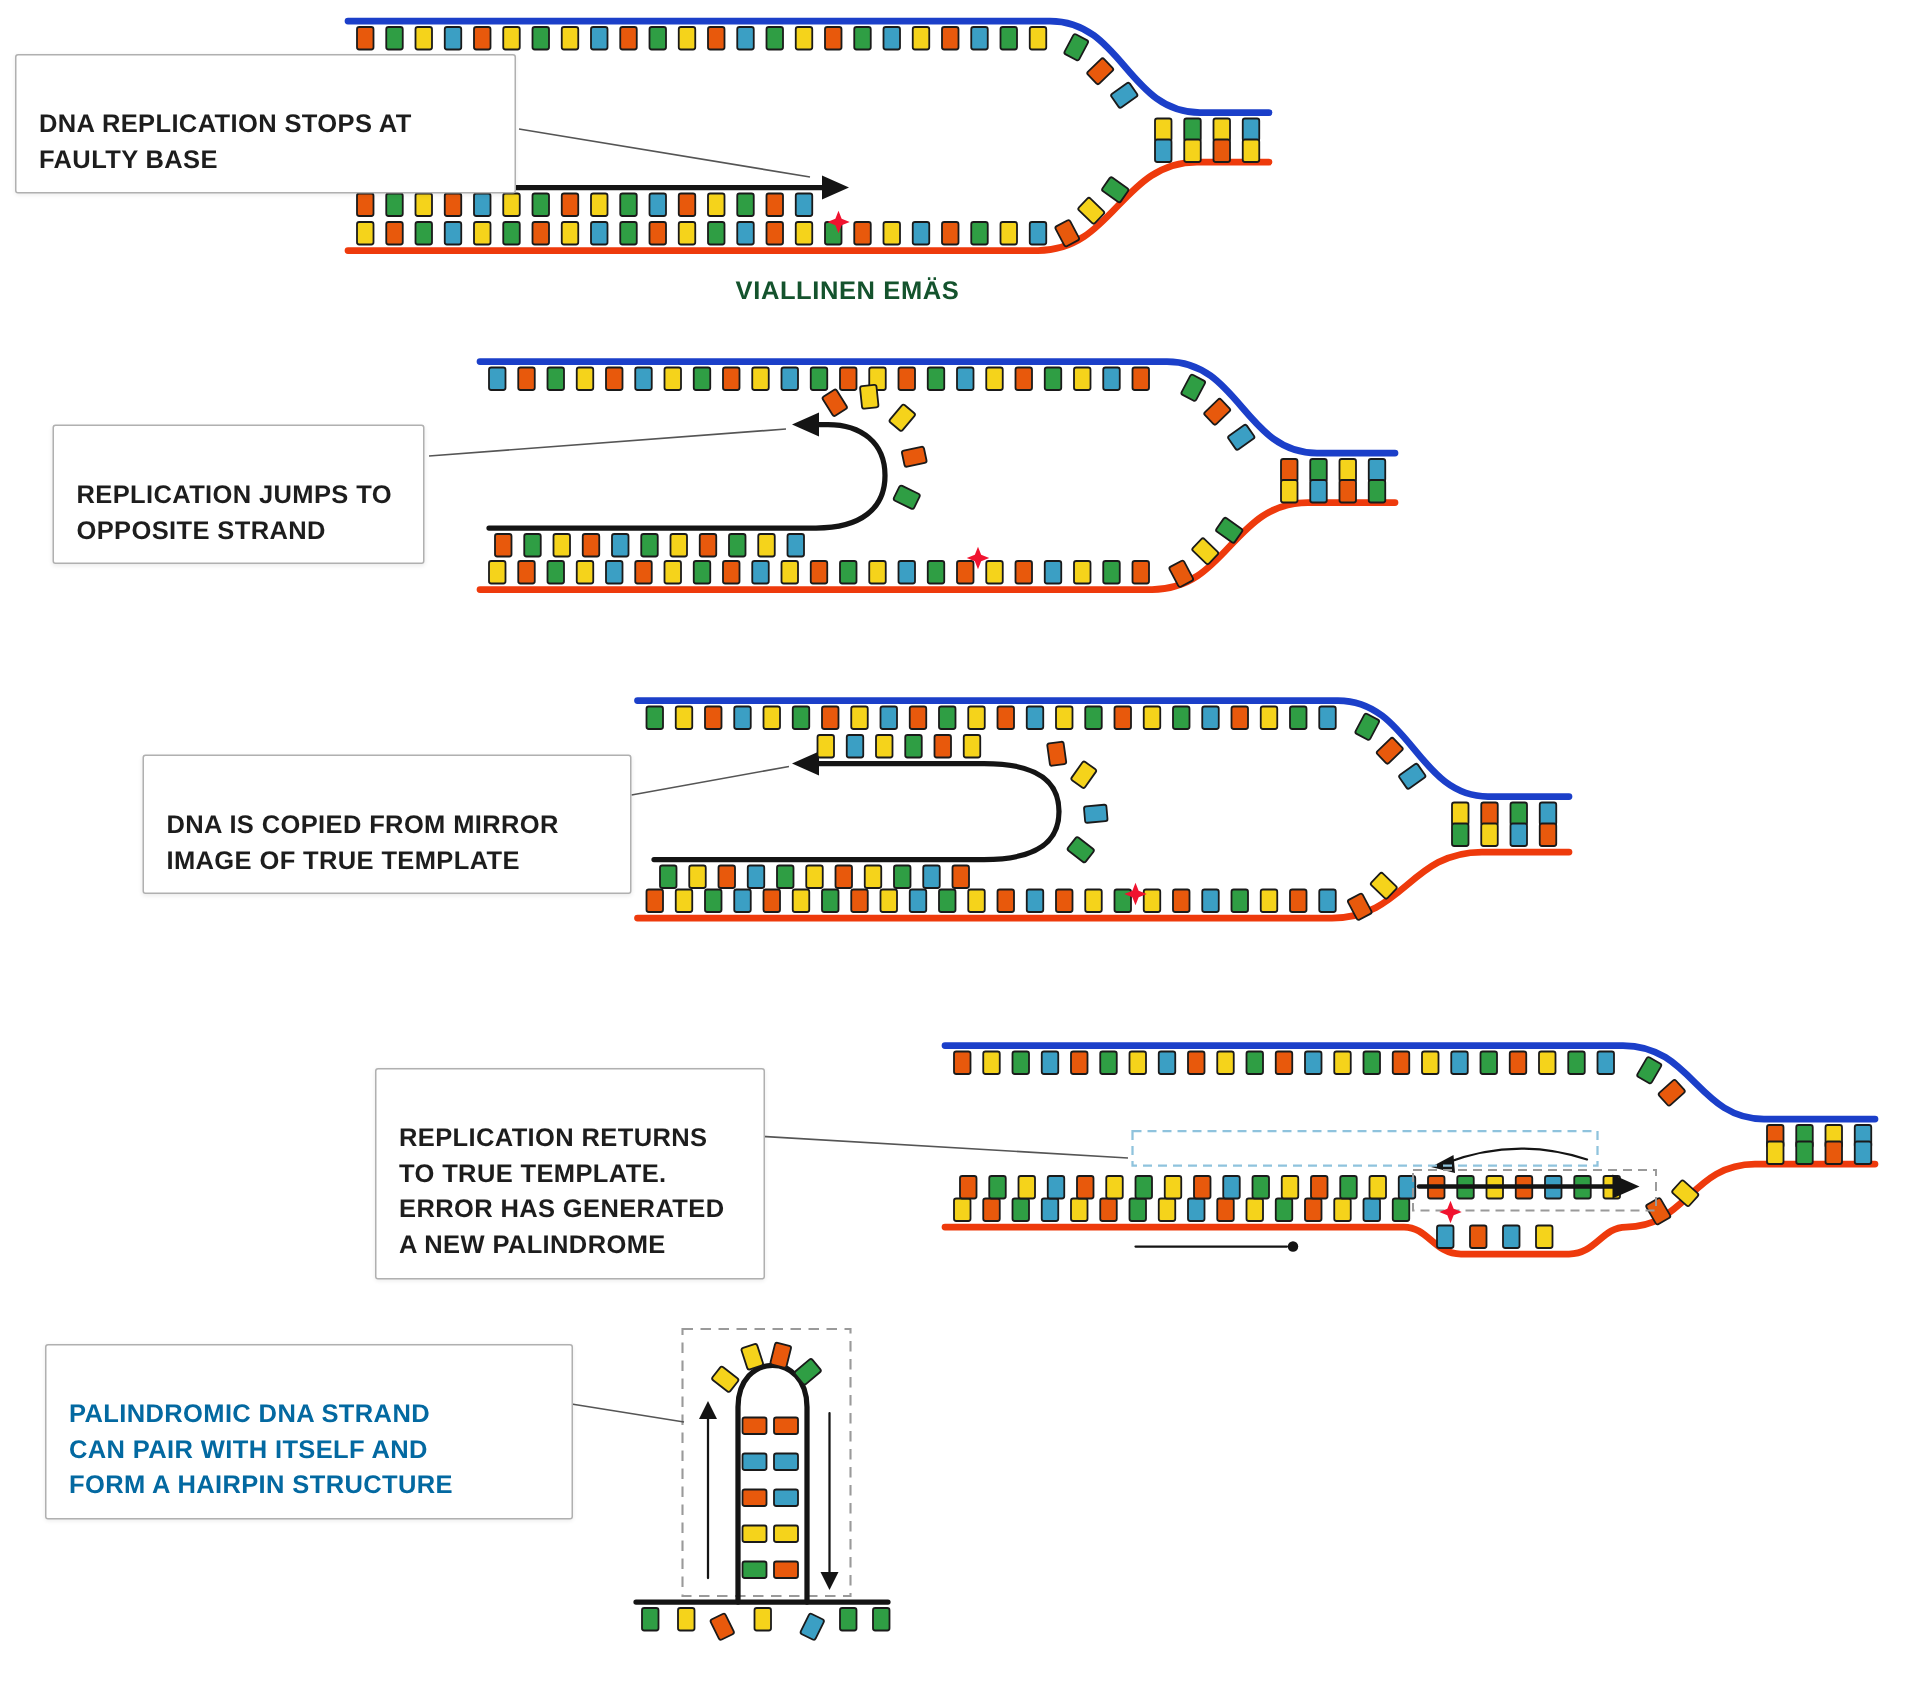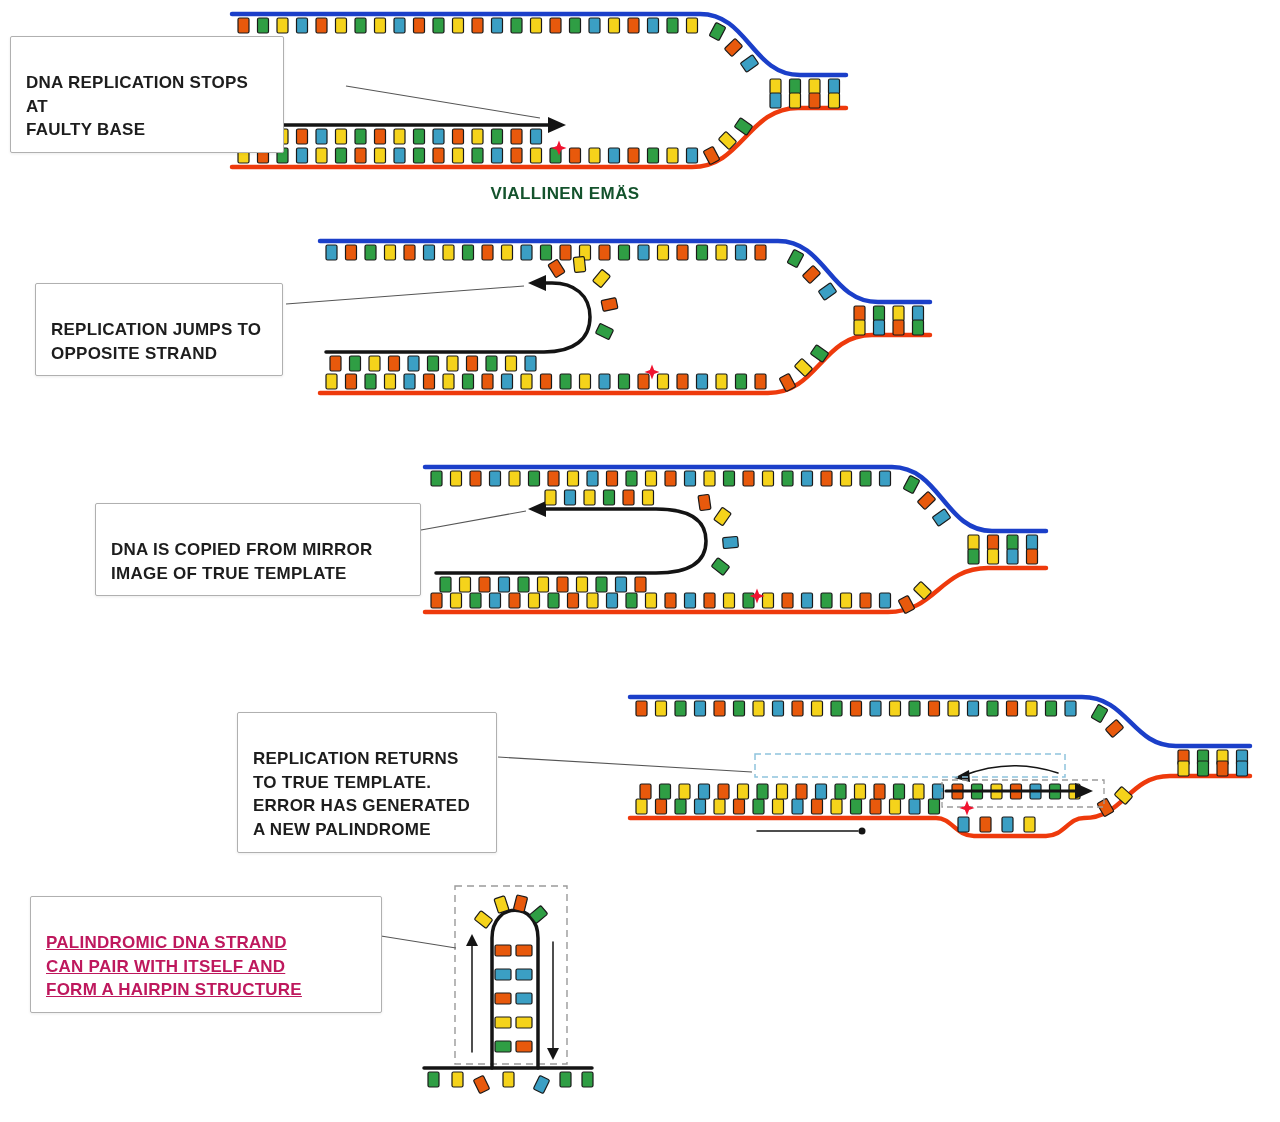--- a/index.html
+++ b/index.html
@@ -20,21 +20,21 @@
     border-radius: 2px;
     padding: 10px 15px;
     font-weight: 700;
     font-size: 17px;
     line-height: 1.4;
     color: #1d1d1d;
     white-space: pre-line;
     letter-spacing: 0.25px;
     box-shadow: 0 1px 3px rgba(0,0,0,0.08);
   }
-  #box1 { left: 10px;  top: 36px;  width: 274px; }
+  #box1 { left: 10px;  top: 36px;  width: 334px; }
   #box2 { left: 35px;  top: 283px; width: 248px; }
   #box3 { left: 95px;  top: 503px; width: 326px; }
   #box4 { left: 237px; top: 712px; width: 260px; }
   #box5 { left: 30px;  top: 896px; width: 352px; }
   .caption {
     position: absolute;
     left: 455px; top: 184px; width: 220px;
     text-align: center;
     font-weight: 700;
     font-size: 17px;
@@ -441,25 +441,25 @@
   <div class="label-box" id="box3" style="border-color: rgb(176, 176, 176); color: rgb(29, 29, 29);">
     <span>DNA IS COPIED FROM MIRROR
 IMAGE OF TRUE TEMPLATE</span>
   </div>
 
   <div class="label-box" id="box2" style="border-color: rgb(176, 176, 176); color: rgb(29, 29, 29);">
     <span>REPLICATION JUMPS TO
 OPPOSITE STRAND</span>
   </div>
 
-  <div class="label-box" id="box4" style="border-color: rgb(176, 176, 176); color: rgb(29, 29, 29);">
+  <div class="label-box" id="box4" style="border-color: rgb(176, 176, 176); color: rgb(29, 29, 29); margin-left: 13px;">
     <span>REPLICATION RETURNS
 TO TRUE TEMPLATE.
 ERROR HAS GENERATED
 A NEW PALINDROME</span>
   </div>
 
-  <div class="label-box" id="box5" style="border-color: rgb(176, 176, 176); color: #be185d; text-decoration: underline;">
+  <div class="label-box" id="box5" style="border-color: rgb(176, 176, 176); color: #0369a1;">
     <span>PALINDROMIC DNA STRAND
 CAN PAIR WITH ITSELF AND
 FORM A HAIRPIN STRUCTURE</span>
   </div>
 </div>
 
 </body></html>

